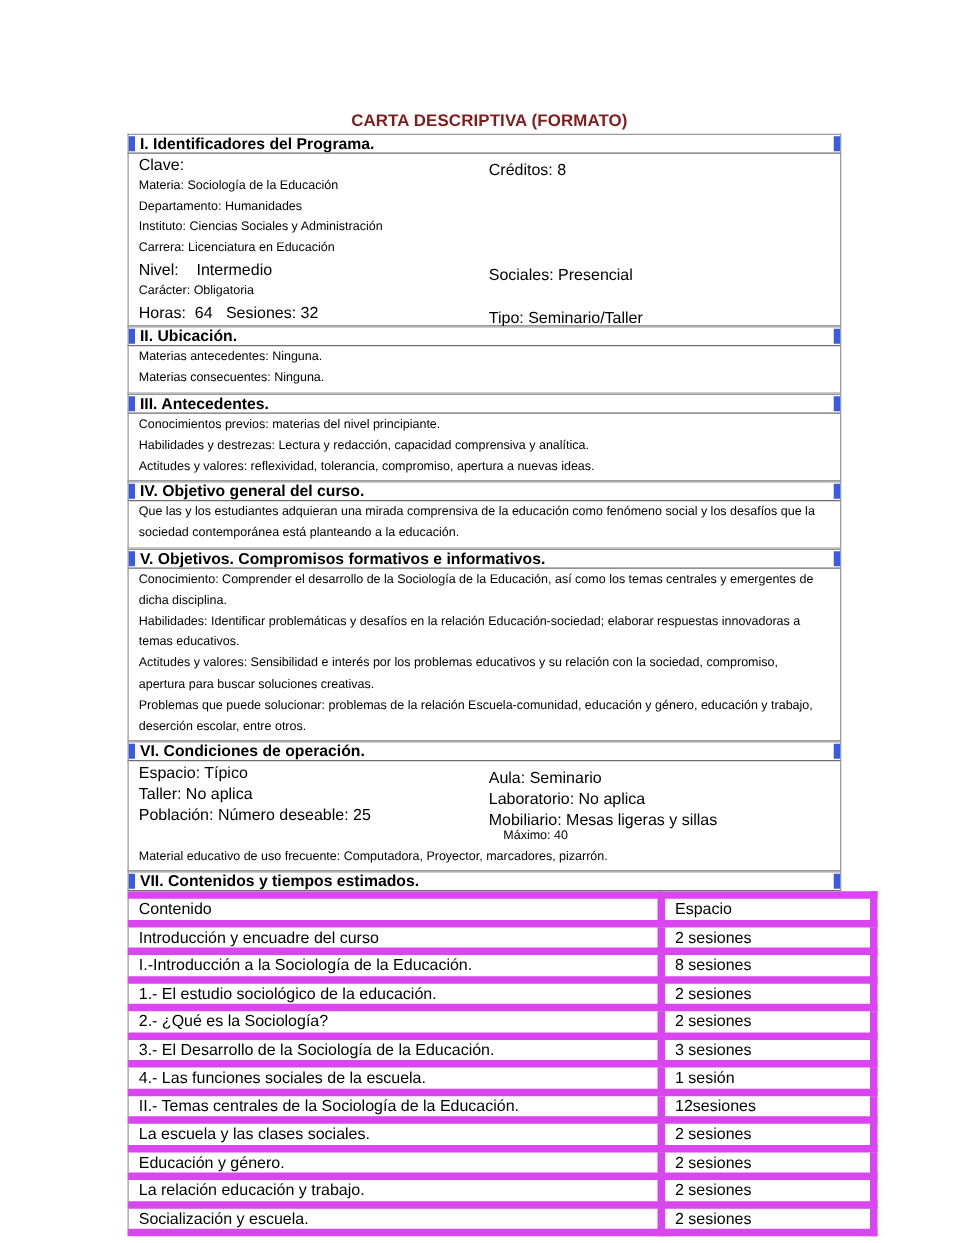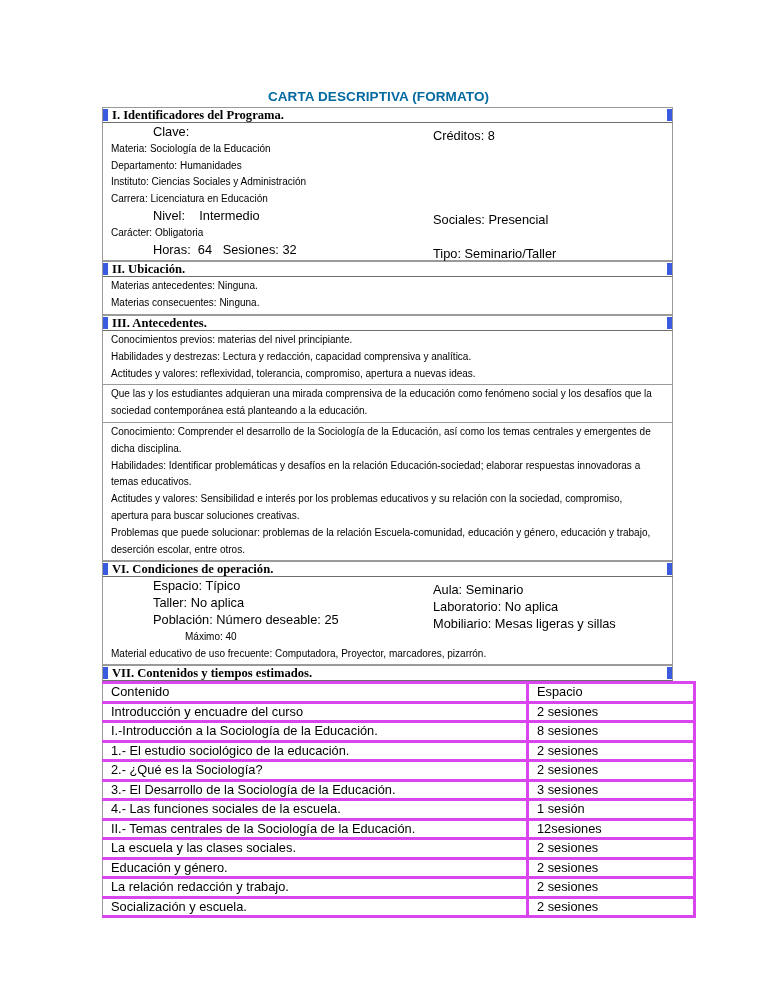--- a/index.html
+++ b/index.html
@@ -18,27 +18,27 @@
   #page {
     position: relative;
     width: 768px;
     height: 994px;
     box-sizing: border-box;
   }
 
   
   .doc-title {
     position: absolute;
-    left: 93px;
+    left: 106px;
     top: 89px;
     width: 571px;
     text-align: center;
     font-size: 13.5px;
     font-weight: bold;
-    color: #0369a1;
+    color: #7f1d1d;
     letter-spacing: 0.1px;
     white-space: nowrap;
   }
 
   
   .doc-table {
     position: absolute;
     left: 102px;
     top: 107px;
     width: 571px;
@@ -61,21 +61,20 @@
   }
   .sec-head .sec-label {
     display: block;
     font-size: 12.6px;
     font-weight: bold;
     line-height: 14px;
     padding-left: 9px;
     padding-top: 0px;
     white-space: nowrap;
     overflow: hidden;
-    font-family: Liberation Serif, serif;
   }
   
   .sec-head::before,
   .sec-head::after {
     content: "";
     position: absolute;
     top: 1px;
     bottom: 1px;
     width: 5px;
     background: #3A5BE0;
@@ -104,40 +103,39 @@
   }
 
   
   .tabrow {
     position: relative;
     font-size: 12.8px;
     line-height: 16.8px;
     height: 16.8px;
     padding-left: 8px;
     white-space: pre;
-    margin-left: 42px;
   }
   .tabrow .col-right {
     position: absolute;
     left: 288px;
     top: 4px;
     white-space: pre;
   }
 
   
-  .line.indent { padding-left: 82px; }
+  .line.indent { padding-left: 82px; text-align: center; }
 
   
   .contents {
     width: 100%;
     border-collapse: collapse;
     table-layout: fixed;
   }
   .contents td {
-    border: 3px solid #d946ef;
+    border: 6px solid #d946ef;
     font-size: 12.8px;
     line-height: 16.5px;
     height: 16.5px;
     padding: 0 0 0 8px;
     white-space: nowrap;
     overflow: hidden;
     vertical-align: top;
     margin-left: 33px;
   }
   .contents td.c-left  { width: 415px; border-left: 1px solid #9a9a9a; }
@@ -206,26 +204,40 @@
           <div class="body-block">
             <div class="line">Conocimientos previos: materias del nivel principiante.</div>
             <div class="line">Habilidades y destrezas: Lectura y redacción, capacidad comprensiva y analítica.</div>
             <div class="line">Actitudes y valores: reflexividad, tolerancia, compromiso, apertura a nuevas ideas.</div>
           </div>
         </td>
       </tr>
 
       <tr>
         <td>
+          <div class="sec-head">
+            <span class="sec-label">IV. Objetivo general del curso.</span>
+          </div>
+        </td>
+      </tr>
+      <tr>
+        <td>
           <div class="body-block">
             <div class="line wrap">Que las y los estudiantes adquieran una mirada comprensiva de la educación como fenómeno social y los desafíos que la sociedad contemporánea está planteando a la educación.</div>
           </div>
         </td>
       </tr>
 
+      <tr>
+        <td>
+          <div class="sec-head">
+            <span class="sec-label">V. Objetivos. Compromisos formativos e informativos.</span>
+          </div>
+        </td>
+      </tr>
       <tr>
         <td>
           <div class="body-block">
             <div class="line wrap">Conocimiento: Comprender el desarrollo de la Sociología de la Educación, así como los temas centrales  y emergentes de dicha disciplina.</div>
             <div class="line wrap">Habilidades: Identificar problemáticas y desafíos en la relación Educación-sociedad; elaborar respuestas innovadoras a temas educativos.</div>
             <div class="line wrap">Actitudes y valores: Sensibilidad e interés por los problemas educativos y su relación con la sociedad, compromiso, apertura para buscar soluciones creativas.</div>
             <div class="line wrap">Problemas que puede solucionar: problemas de la relación Escuela-comunidad, educación y género, educación y trabajo, deserción escolar, entre otros.</div>
           </div>
         </td>
       </tr>
@@ -296,21 +308,21 @@
                 </tr>
                 <tr>
                   <td class="c-left">La escuela y las clases sociales.</td>
                   <td class="c-right">2 sesiones</td>
                 </tr>
                 <tr>
                   <td class="c-left">Educación y género.</td>
                   <td class="c-right">2 sesiones</td>
                 </tr>
                 <tr>
-                  <td class="c-left">La relación redacción y trabajo.</td>
+                  <td class="c-left">La relación educación y trabajo.</td>
                   <td class="c-right">2 sesiones</td>
                 </tr>
                 <tr>
                   <td class="c-left">Socialización y escuela.</td>
                   <td class="c-right">2 sesiones</td>
                 </tr>
               </tbody>
           </table>
         </td>
       </tr>

